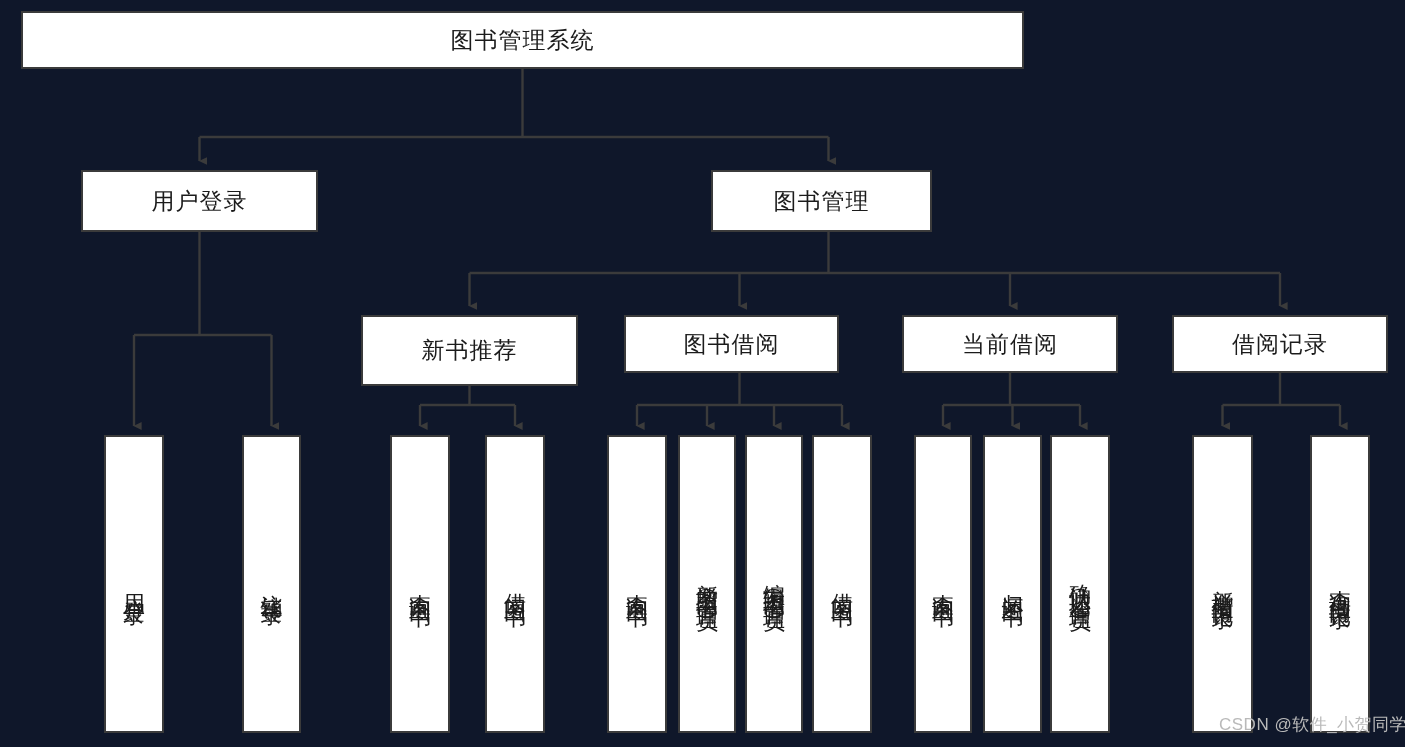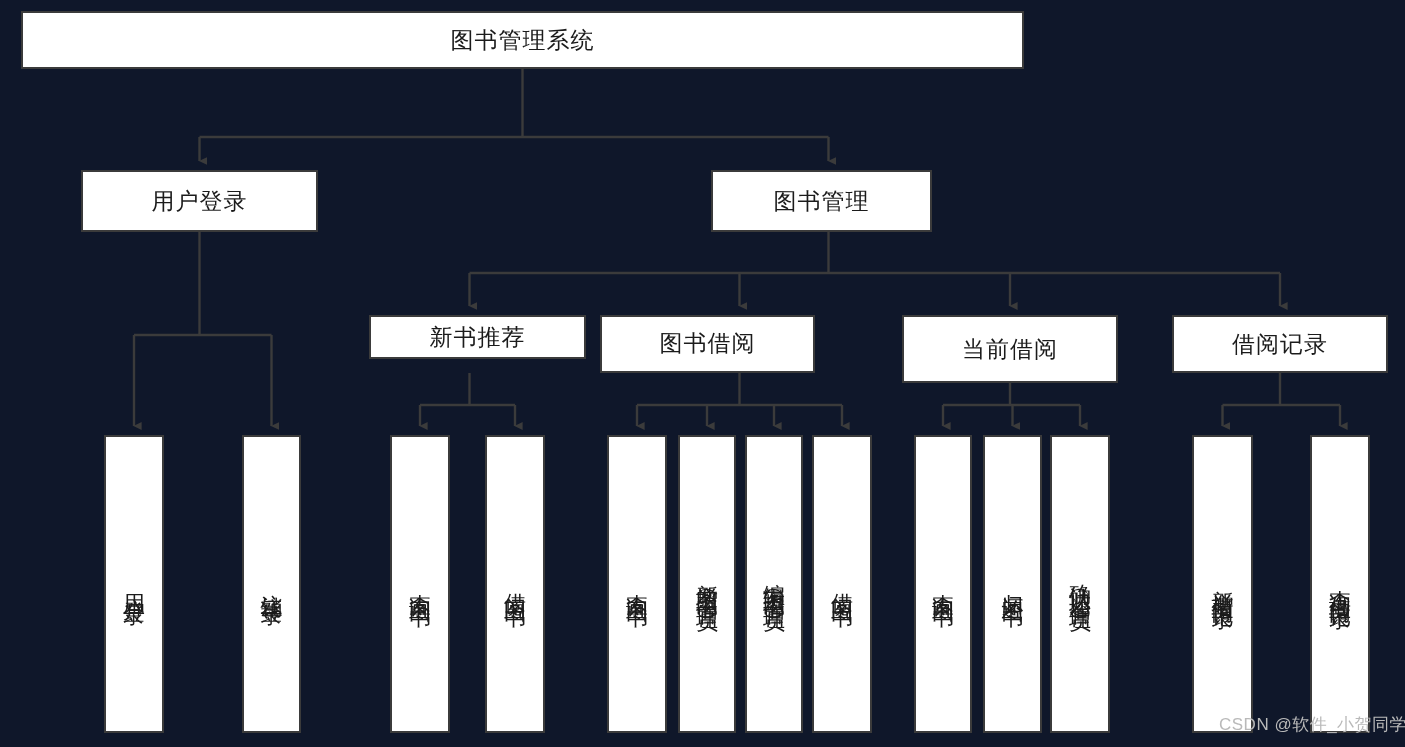--- a/index.html
+++ b/index.html
@@ -105,27 +105,27 @@
   <div id="node-layer">
       <div class="node horiz" style="left: 21px; top: 11px; width: 1003px; height: 58px;">
         <span class="label">图书管理系统</span>
       </div>
       <div class="node horiz" style="left: 81px; top: 170px; width: 237px; height: 62px;">
         <span class="label">用户登录</span>
       </div>
       <div class="node horiz" style="left: 711px; top: 170px; width: 221px; height: 62px;">
         <span class="label">图书管理</span>
       </div>
-      <div class="node horiz" style="left: 361px; top: 315px; width: 217px; height: 44px; margin-left: 8px;">
+      <div class="node horiz" style="left: 361px; top: 315px; width: 217px; height: 71px;">
         <span class="label">新书推荐</span>
       </div>
-      <div class="node horiz" style="left: 600px; top: 315px; width: 215px; height: 58px; font-family: Liberation Serif, serif;">
+      <div class="node horiz" style="left: 624px; top: 315px; width: 215px; height: 58px;">
         <span class="label">图书借阅</span>
       </div>
-      <div class="node horiz" style="left: 902px; top: 315px; width: 216px; height: 68px;">
+      <div class="node horiz" style="left: 902px; top: 315px; width: 216px; height: 58px;">
         <span class="label">当前借阅</span>
       </div>
       <div class="node horiz" style="left: 1172px; top: 315px; width: 216px; height: 58px;">
         <span class="label">借阅记录</span>
       </div>
       <div class="node vert" style="left: 104px; top: 435px; width: 60px; height: 298px;">
         <span class="label">用户登录</span>
       </div>
       <div class="node vert" style="left: 242px; top: 435px; width: 59px; height: 298px;">
         <span class="label">注销登录</span>

